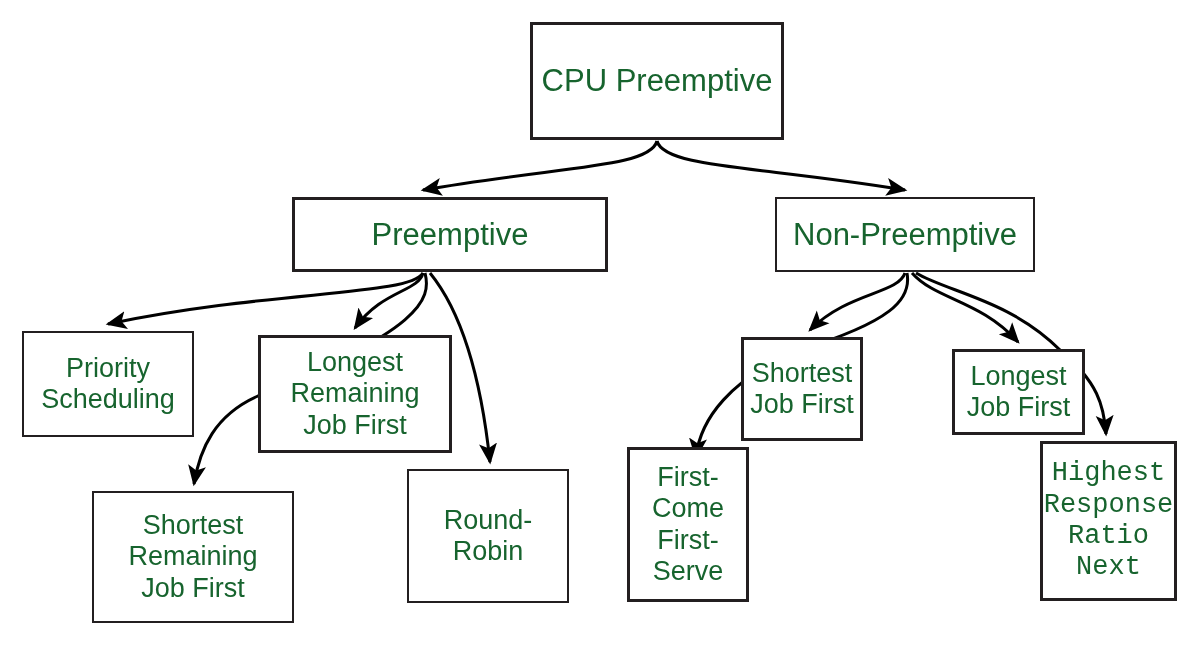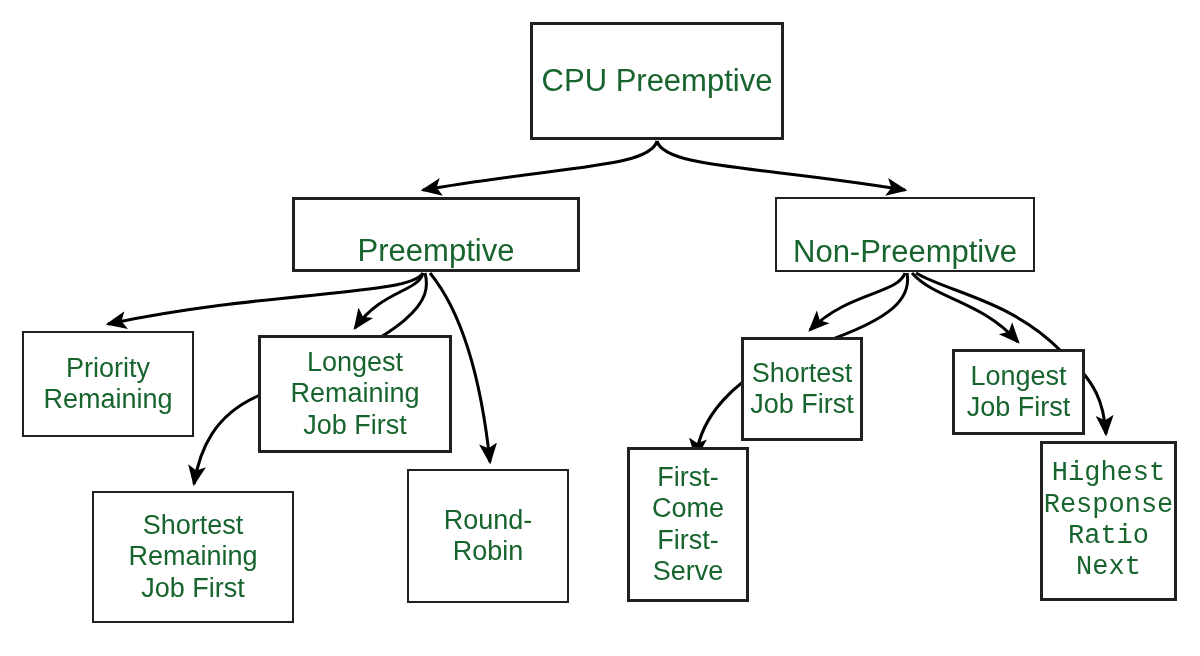--- a/index.html
+++ b/index.html
@@ -34,22 +34,22 @@
     align-items: center;
     justify-content: center;
     text-align: center;
     color: #17642e;
     line-height: 1.16;
     white-space: pre-line;
     z-index: 2;
   }
   .node.thin { border-width: 2px; }
   .n-root     { left: 530px; top: 22px;  width: 254px; height: 118px; font-size: 31px; }
-  .n-pre      { left: 292px; top: 197px; width: 288px; height: 75px;  font-size: 31px; align-items: flex-end; }
-  .n-nonpre   { left: 775px; top: 197px; width: 260px; height: 75px;  font-size: 31px; align-items: flex-end; }
+  .n-pre      { left: 292px; top: 197px; width: 316px; height: 75px;  font-size: 31px; }
+  .n-nonpre   { left: 775px; top: 197px; width: 260px; height: 75px;  font-size: 31px; }
   .n-priority { left: 22px;  top: 331px; width: 172px; height: 106px; font-size: 27px; }
   .n-lrjf     { left: 258px; top: 335px; width: 194px; height: 118px; font-size: 27px; }
   .n-srjf     { left: 92px;  top: 491px; width: 202px; height: 132px; font-size: 27px; }
   .n-rr       { left: 407px; top: 469px; width: 162px; height: 134px; font-size: 27px; }
   .n-sjf      { left: 741px; top: 337px; width: 122px; height: 104px; font-size: 27px; }
   .n-ljf      { left: 952px; top: 349px; width: 133px; height: 86px;  font-size: 27px; }
   .n-fcfs     { left: 627px; top: 447px; width: 122px; height: 155px; font-size: 27px; }
   .n-hrrn     { left: 1040px;top: 441px; width: 137px; height: 160px; font-size: 27px; font-family: Liberation Mono, monospace; }
   .n-hrrn .node-label { white-space: pre; }
   .node-label { display: block; }
@@ -96,21 +96,21 @@
   <div class="node n-pre">
     <span class="node-label">Preemptive</span>
   </div>
 
   <div class="node n-nonpre thin">
     <span class="node-label">Non-Preemptive</span>
   </div>
 
   <div class="node n-priority thin">
     <span class="node-label">Priority
-Remaining</span>
+Scheduling</span>
   </div>
 
   <div class="node n-lrjf">
     <span class="node-label">Longest
 Remaining
 Job First</span>
   </div>
 
   <div class="node n-srjf thin">
     <span class="node-label">Shortest

